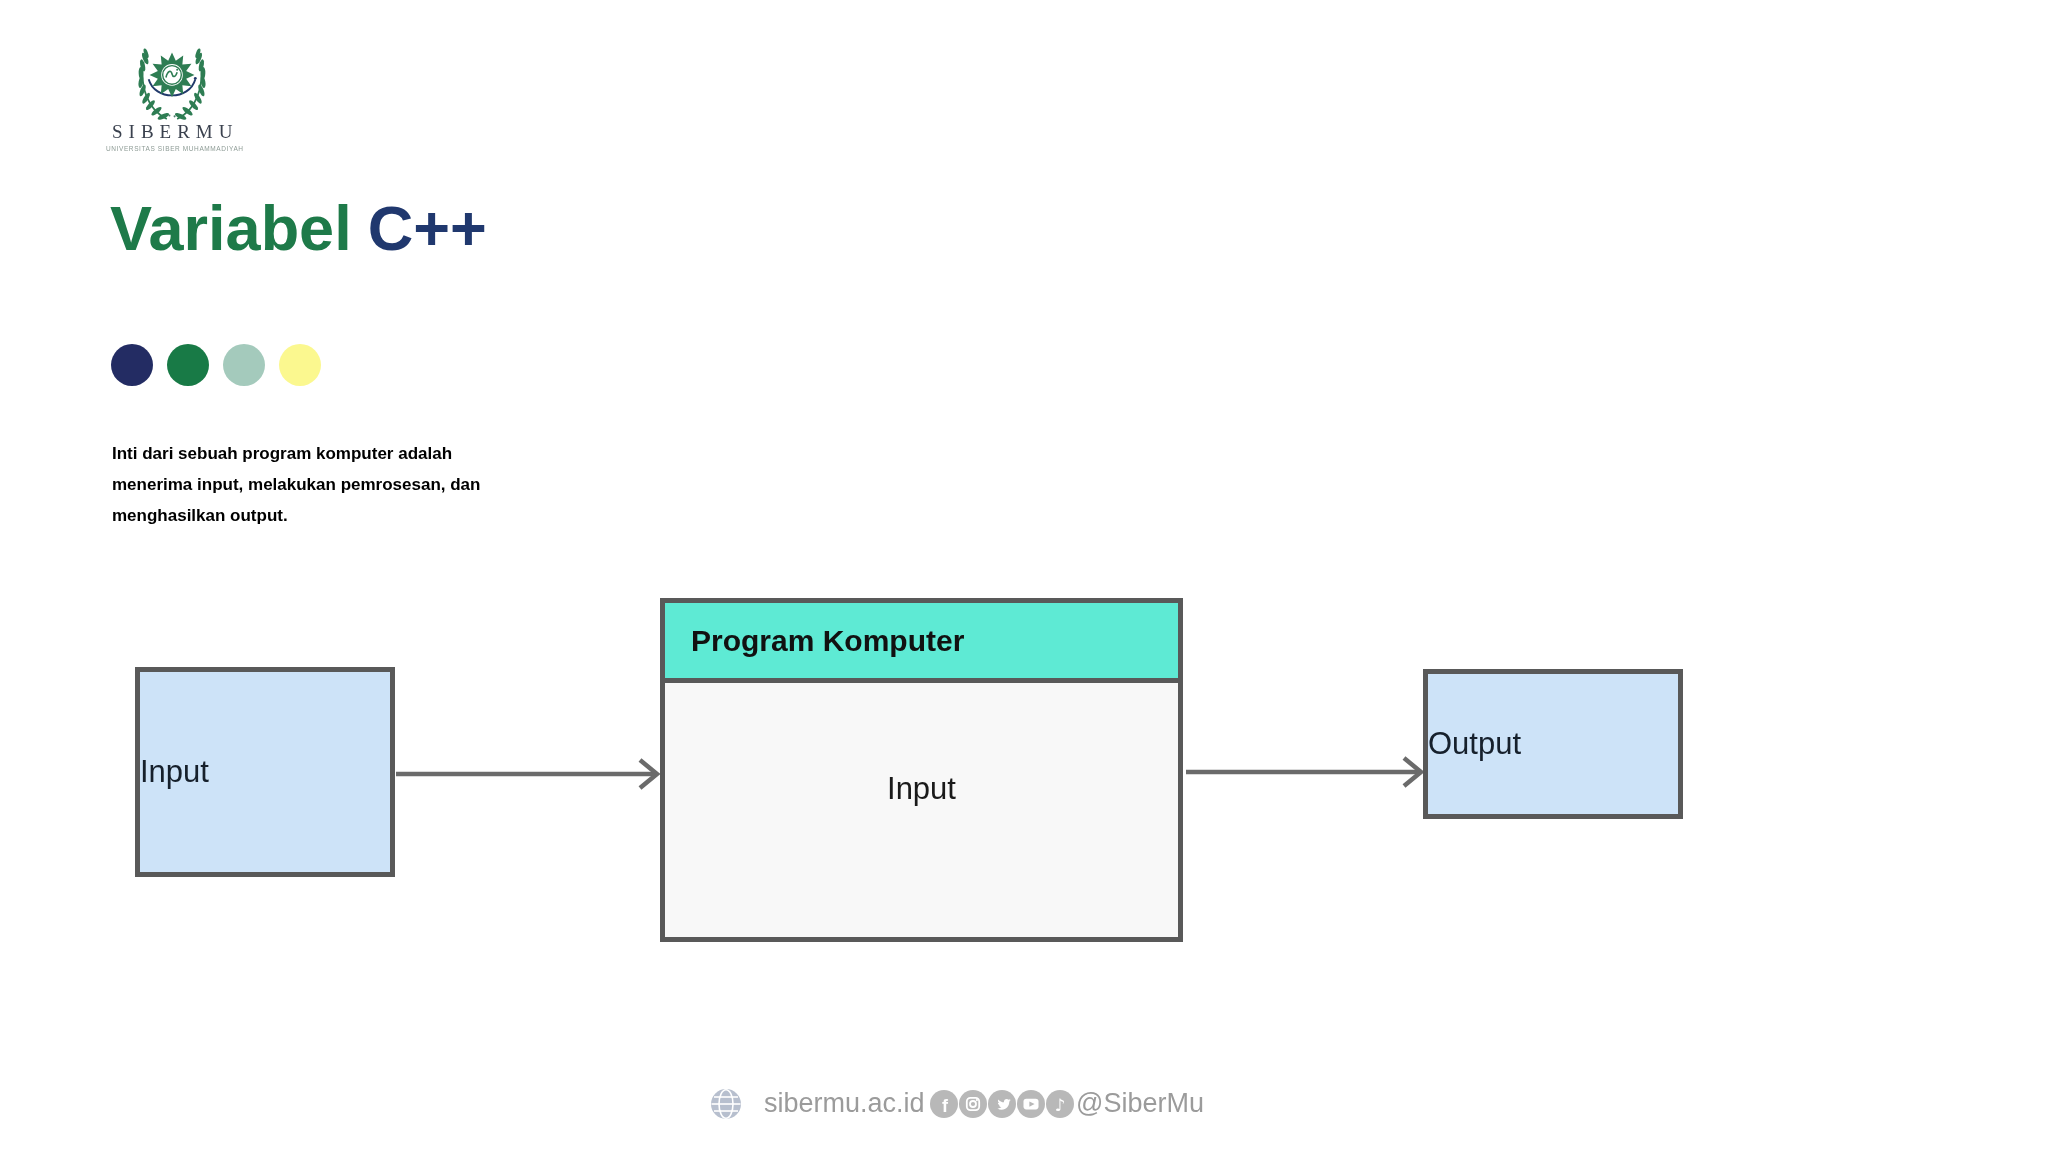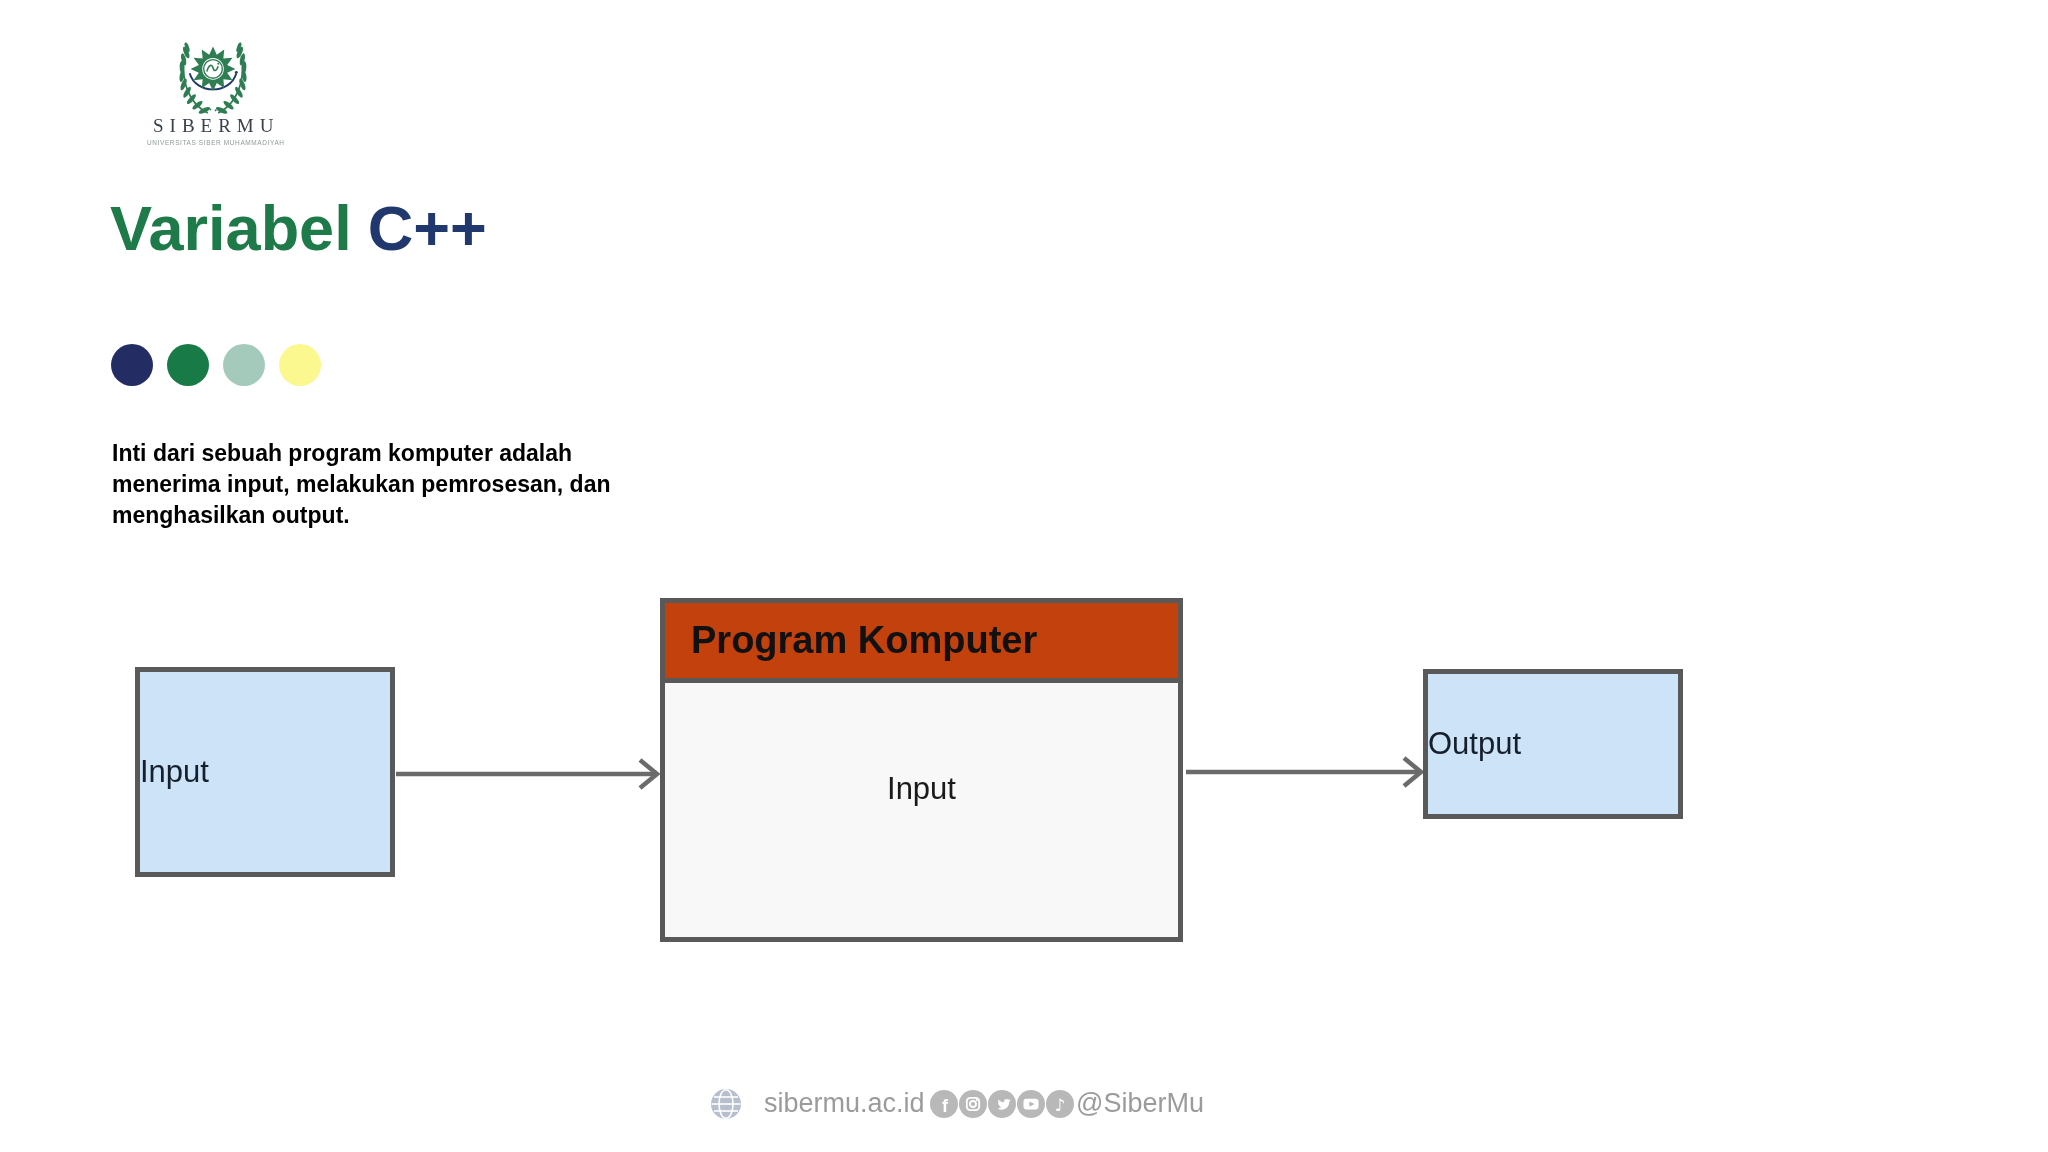--- a/index.html
+++ b/index.html
@@ -1,55 +1,55 @@
 <!DOCTYPE html>
 <html><head>
 <meta charset="utf-8">
 <style>
   * { margin:0; padding:0; box-sizing:border-box; }
   html,body { background:#ffffff; }
   body { font-family:"Liberation Sans","DejaVu Sans",sans-serif; }
   #slide { position:relative; width:2048px; height:1152px; background:#ffffff; overflow:hidden; }
 
   
-  .logo { position:absolute; left:106px; top:24px; width:132px; text-align:left;margin-left:41px; }
+  .logo { position:absolute; left:106px; top:30px; width:132px; text-align:left; }
   .logo svg { display:block; margin:0 auto; }
   .logo-brand { font-family:"Liberation Serif","DejaVu Serif",serif; font-size:19px; letter-spacing:6px;
                 padding-left:6px; color:#3a414e; margin-top:-4px; }
   .logo-sub { font-size:6.5px; letter-spacing:0.6px; color:#8d9b95; margin-top:2px; white-space:nowrap; }
 
   
   .page-title { position:absolute; left:110px; top:192px; font-size:63px; font-weight:bold; letter-spacing:0; }
   .title-green { color:#1e7a49; }
   .title-navy  { color:#20386e; margin-left:16px; }
 
   
   .dots { position:absolute; left:111px; top:344px; display:flex; gap:14px; }
   .dot { width:42px; height:42px; border-radius:50%; }
   .dot-navy   { background:#232c63; }
   .dot-green  { background:#187a46; }
   .dot-sage   { background:#a4cabc; }
   .dot-yellow { background:#fbf88f; }
 
   
-  .intro { position:absolute; left:112px; top:438px; font-size:23px; line-height:31px;
+  .intro { position:absolute; left:112px; top:438px; font-size:17px; line-height:31px;
            font-weight:bold; color:#000; white-space:pre-line; }
 
   
   .dia-box { position:absolute; background:#cde3f8; border:5px solid #595959;
              display:flex; align-items:center; justify-content:flex-start;
              font-size:31px; color:#16202c; }
   .box-input  { left:135px;  top:667px; width:260px; height:210px; }
   .box-output { left:1423px; top:669px; width:260px; height:150px; }
 
   .box-program { position:absolute; left:660px; top:598px; width:523px; height:344px;
                  border:5px solid #595959; background:#f8f8f8; }
-  .program-header { height:80px; background:#c2410c; border-bottom:5px solid #595959;
+  .program-header { height:80px; background:#5eead4; border-bottom:5px solid #595959;
                     display:flex; align-items:center; padding-left:26px;
-                    font-size:38px; font-weight:bold; color:#111; }
+                    font-size:30px; font-weight:bold; color:#111; }
   .program-body { position:relative; height:249px; }
   .process-label { position:absolute; left:0; right:0; top:88px; text-align:center;
                    font-size:31px; color:#1a1a1a; }
   .watermark { position:absolute; left:0; right:0; bottom:14px; text-align:center;
                font-size:30px; color:#d4d4d4; }
 
   .arrow-svg { position:absolute; }
 
   
   .footer-globe { position:absolute; left:710px; top:1088px; }

